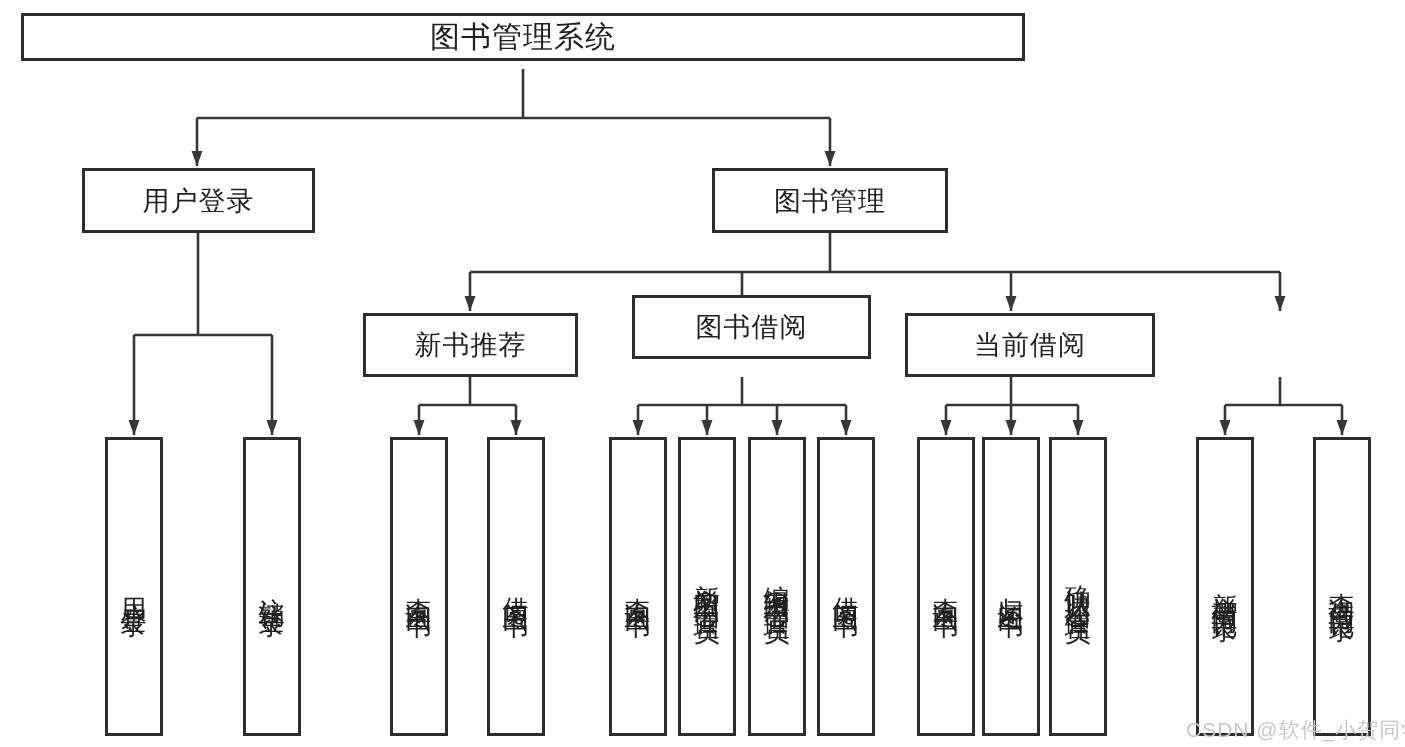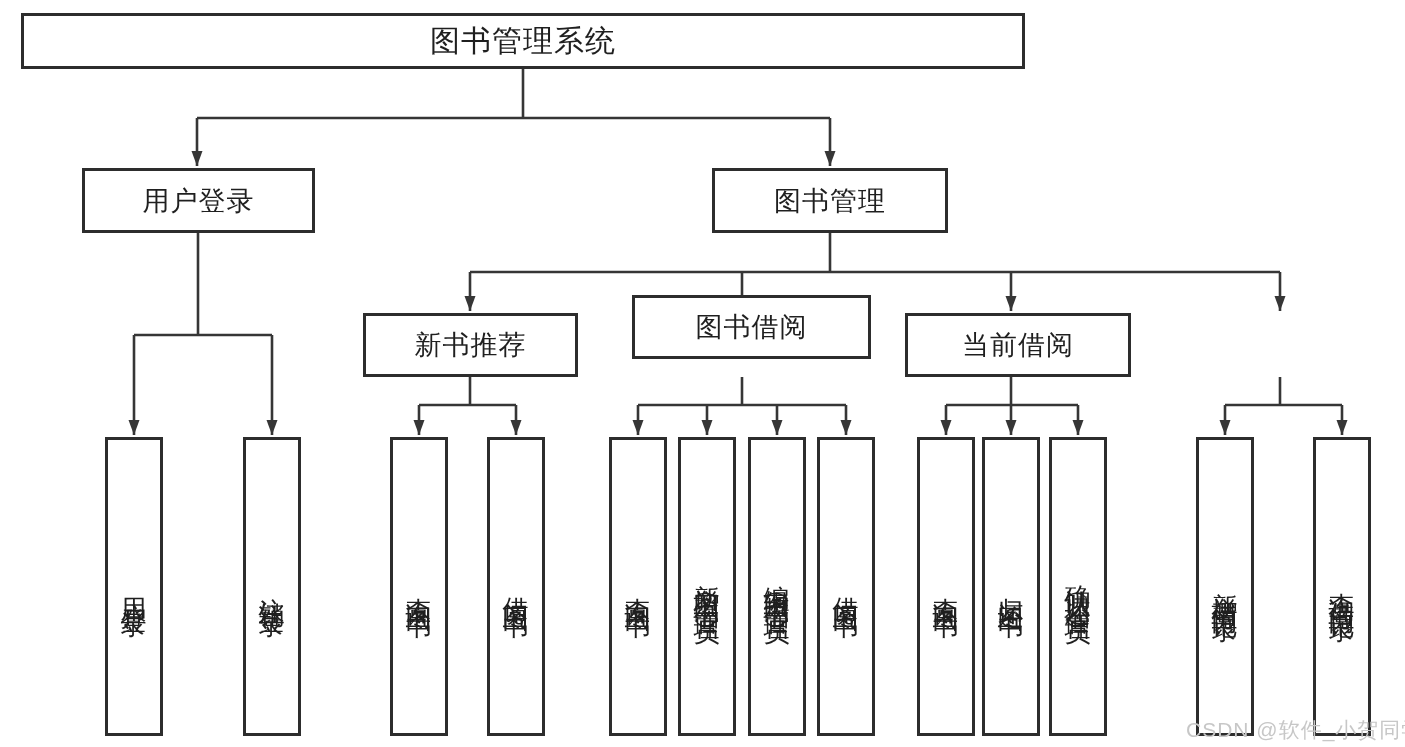--- a/index.html
+++ b/index.html
@@ -32,27 +32,27 @@
     align-items: center;
     justify-content: center;
     color: #1f1f1f;
     z-index: 2;
   }
   .node .hlabel {
     font-size: 27px;
     letter-spacing: 1px;
     white-space: nowrap;
   }
-  .n-root { left: 21px; top: 13px; width: 1004px; height: 56px; text-align: right; }
+  .n-root { left: 21px; top: 13px; width: 1004px; height: 48px; text-align: right; }
   .n-root .hlabel { font-size: 30px; }
   .n-user-login   { left: 82px;  top: 168px; width: 233px; height: 65px; }
   .n-book-mgmt    { left: 712px; top: 168px; width: 236px; height: 65px; }
   .n-new-book     { left: 363px; top: 313px; width: 215px; height: 64px; }
   .n-book-borrow  { left: 632px; top: 295px; width: 239px; height: 64px; }
-  .n-cur-borrow   { left: 905px; top: 313px; width: 226px; height: 64px; }
+  .n-cur-borrow   { left: 905px; top: 313px; width: 250px; height: 64px; }
   .n-borrow-rec   { left: 1174px; top: 313px; width: 212px; height: 64px; }
   .leaf {
     top: 437px;
     width: 58px;
     height: 299px;
   }
   .vlabel {
     writing-mode: vertical-rl;
     text-orientation: mixed;
     font-size: 26px;

